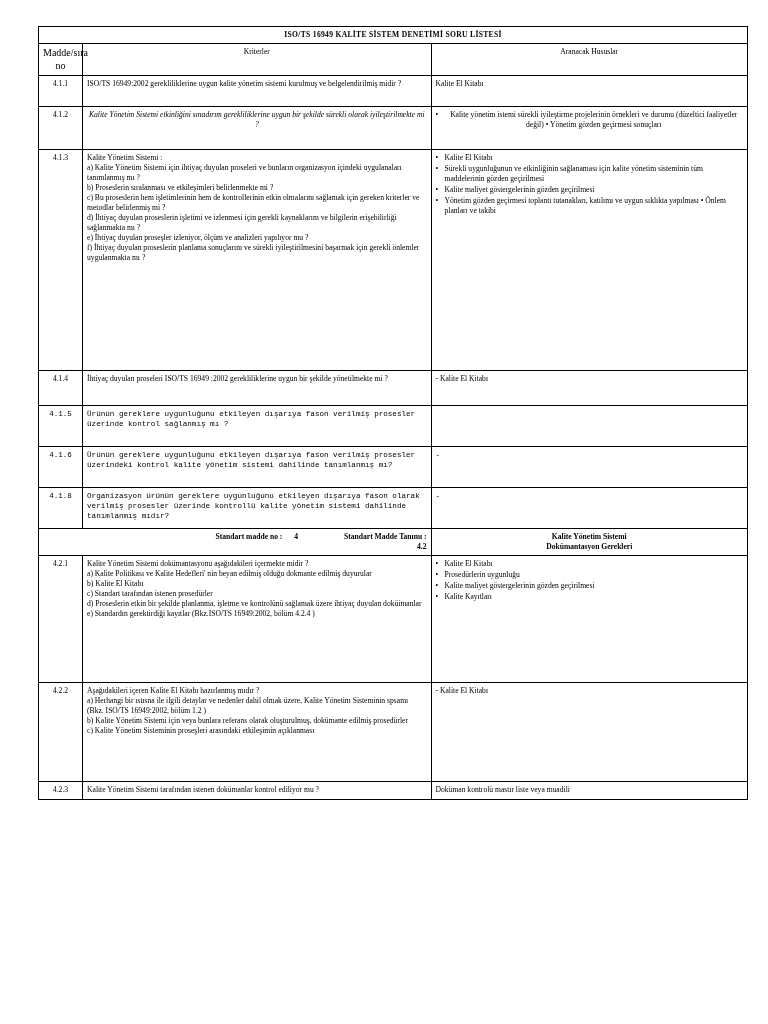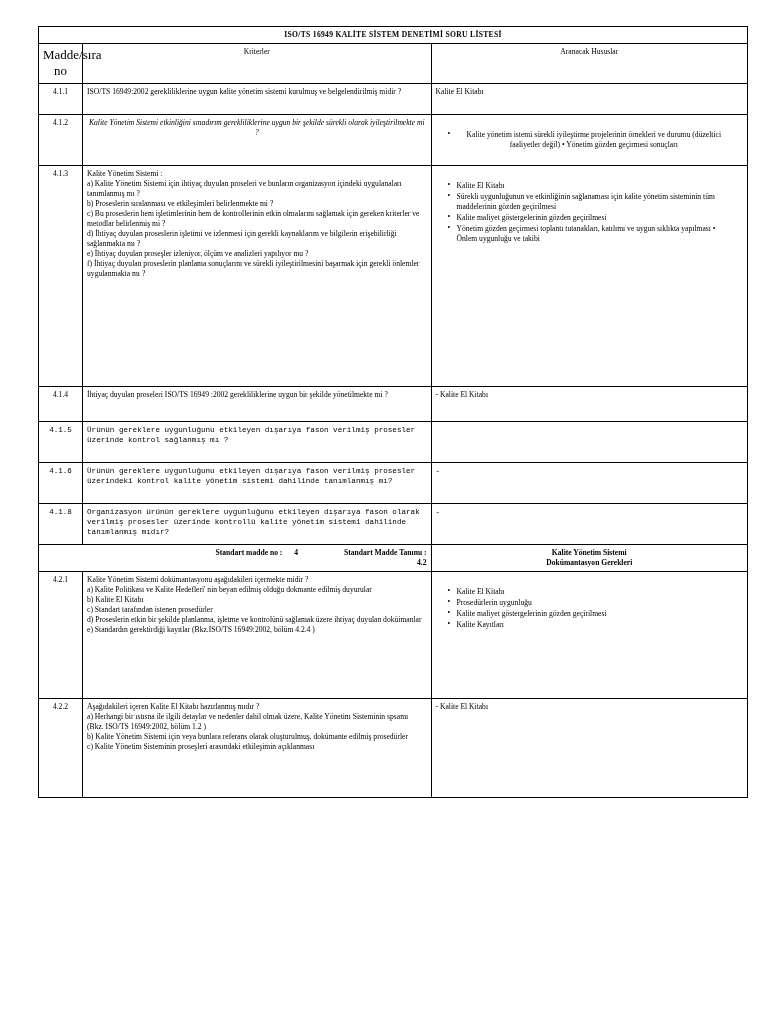--- a/index.html
+++ b/index.html
@@ -40,35 +40,35 @@
     vertical-align: middle;
   }
   .hdr {
     text-align: center;
     font-weight: normal;
     font-size: 8.4px;
     vertical-align: middle;
     padding: 8px 4px;
   }
   .hdr.small {
-    font-size: 13px;
+    font-size: 10px;
     line-height: 1.25;
     margin-left: 48px;
   }
   .col-no { width: 44px; }
   .col-krit { width: 348px; }
   .col-aranacak { width: 316px; }
   .no-cell {
     text-align: center;
     vertical-align: middle;
     font-size: 8.2px;
   }
   .italic { font-style: italic; }
   .bullet-list {
-    margin: 12px;
+    margin: 0;
     padding: 0;
     list-style: none;
   }
   .bullet-list li {
     position: relative;
     padding-left: 9px;
     margin-bottom: 1px;
   }
   .bullet-list li:before {
     content: "\2022";
@@ -152,21 +152,21 @@
 b) Proseslerin sıralanması ve etkileşimleri belirlenmekte mi ?
 c) Bu proseslerin hem işletimlerinin hem de kontrollerinin etkin olmalarını sağlamak için gereken kriterler ve metodlar belirlenmiş mi ?
 d) İhtiyaç duyulan proseslerin işletimi ve izlenmesi için gerekli kaynaklarım ve bilgilerin erişebilirliği sağlanmakta mı ?
 e) İhtiyaç duyulan proseşler izleniyor, ölçüm ve analizleri yapılıyor mu ?
 f) İhtiyaç duyulan proseslerin planlama sonuçlarını ve sürekli iyileştirilmesini başarmak için gerekli önlemler uygulanmakta mı ?</td>
         <td>
           <ul class="bullet-list">
             <li>Kalite El Kitabı</li>
             <li>Sürekli uygunluğunun ve etkinliğinin sağlanaması için kalite yönetim sisteminin tüm maddelerinin gözden geçirilmesi</li>
             <li>Kalite maliyet göstergelerinin gözden geçirilmesi</li>
-            <li>Yönetim gözden geçirmesi toplantı tutanakları, katılımı ve uygun sıklıkta yapılması                                        • Önlem uygunluğu ve takibi</li>
+            <li>Yönetim gözden geçirmesi toplantı tutanakları, katılımı ve uygun sıklıkta yapılması                                        • Önlem planları ve takibi</li>
           </ul>
         </td>
       </tr>
 
       <tr class="row-414">
         <td class="no-cell tall-mid">4.1.4</td>
         <td class="pre-wrap">İhtiyaç duyulan proseleri ISO/TS 16949 :2002 gerekliliklerine uygun bir şekilde yönetilmekte mi ?</td>
         <td>
           <p class="plain-line">- Kalite El Kitabı</p>
         </td>
@@ -232,17 +232,24 @@
         <td class="no-cell tall-mid">4.2.2</td>
         <td class="pre-wrap tall-mid">Aşağıdakileri içeren Kalite El Kitabı hazırlanmış mıdır ?
 a) Herhangi bir ıstısna ile ilgili detaylar ve nedenler dahil olmak üzere, Kalite Yönetim Sisteminin spsamı (Bkz. ISO/TS 16949:2002, bölüm 1.2 )
 b) Kalite Yönetim Sistemi için veya bunlara referans olarak oluşturulmuş, dokümante edilmiş prosedürler
 c) Kalite Yönetim Sisteminin proseşleri arasındaki etkileşimin açıklanması</td>
         <td>
           <p class="plain-line">- Kalite El Kitabı</p>
         </td>
       </tr>
 
+      <tr>
+        <td class="no-cell tall-mid">4.2.3</td>
+        <td class="pre-wrap">Kalite Yönetim Sistemi tarafından istenen dokümanlar kontrol ediliyor mu ?</td>
+        <td>
+          <p class="plain-line">Doküman kontrolü mastır liste veya muadili</p>
+        </td>
+      </tr>
 
     </tbody>
   </table>
 
 </div>
 
 </body></html>

